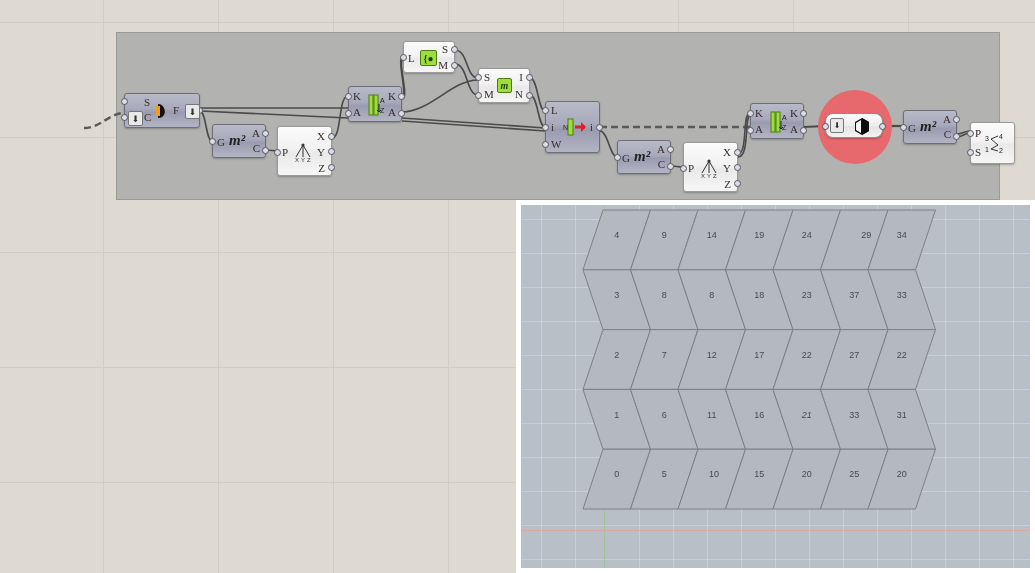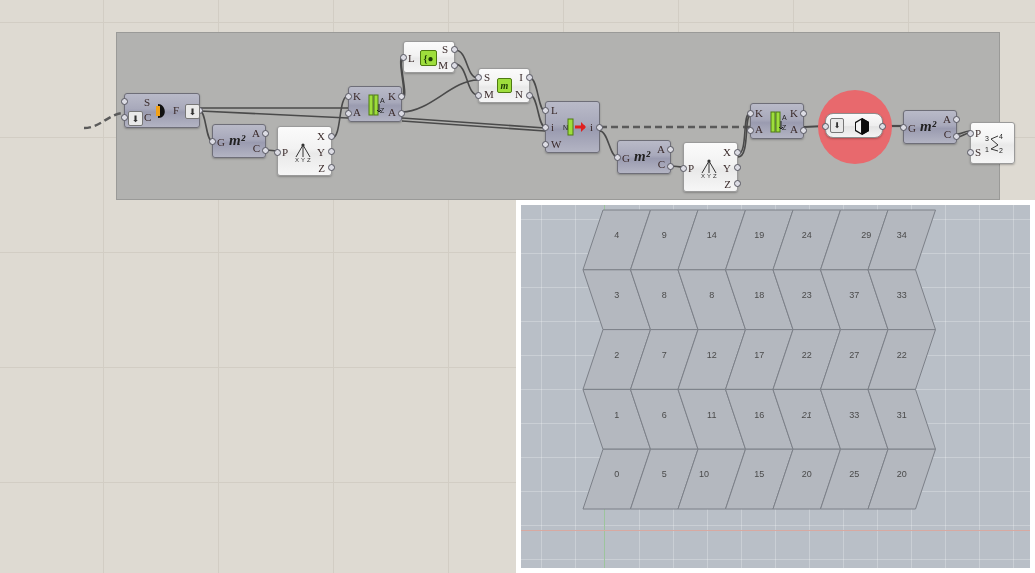--- a/index.html
+++ b/index.html
@@ -454,20 +454,20 @@
         <div class="panel-num" style="left: 380.75px; top: 149.716px;">22</div>
         <div class="panel-num" style="left: 95.75px; top: 209.516px;">1</div>
         <div class="panel-num" style="left: 143.25px; top: 209.516px;">6</div>
         <div class="panel-num" style="left: 190.75px; top: 209.516px;">11</div>
         <div class="panel-num" style="left: 238.25px; top: 209.516px;">16</div>
         <div class="panel-num" style="left: 285.75px; top: 209.516px; font-style: italic;">21</div>
         <div class="panel-num" style="left: 333.25px; top: 209.516px;">33</div>
         <div class="panel-num" style="left: 380.75px; top: 209.516px;">31</div>
         <div class="panel-num" style="left: 95.75px; top: 269.316px;">0</div>
         <div class="panel-num" style="left: 143.25px; top: 269.316px;">5</div>
-        <div class="panel-num" style="left: 183px; top: 269.316px;">10</div>
+        <div class="panel-num" style="left: 193px; top: 269.316px;">10</div>
         <div class="panel-num" style="left: 238.25px; top: 269.316px;">15</div>
         <div class="panel-num" style="left: 285.75px; top: 269.316px;">20</div>
         <div class="panel-num" style="left: 333.25px; top: 269.316px;">25</div>
         <div class="panel-num" style="left: 380.75px; top: 269.316px;">20</div>
       </div>
   </div>
 </div>
 
 </body></html>

